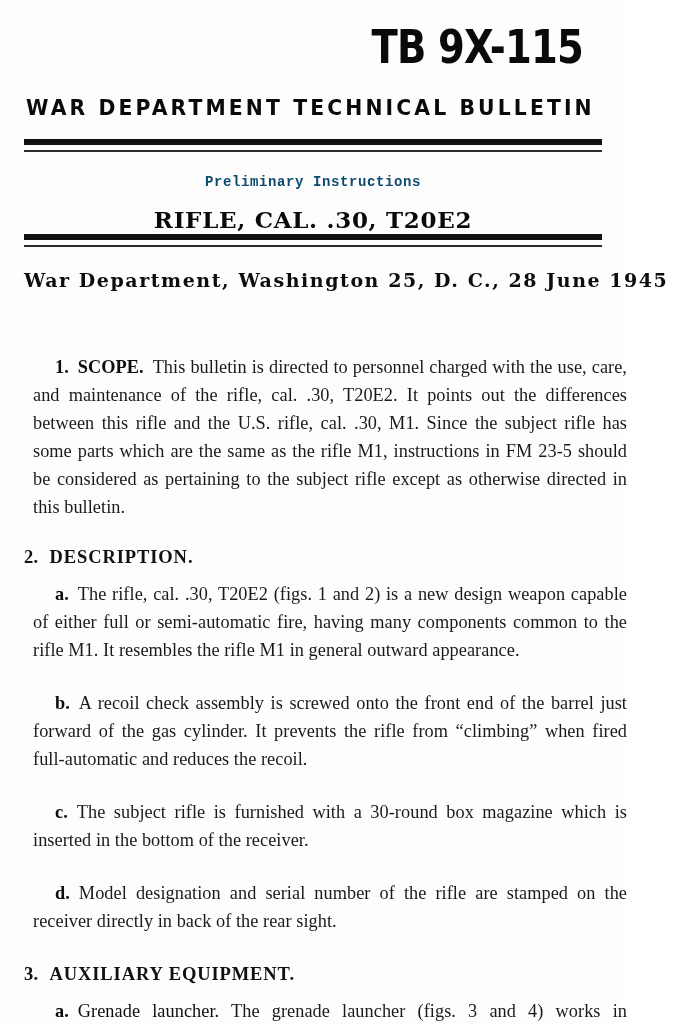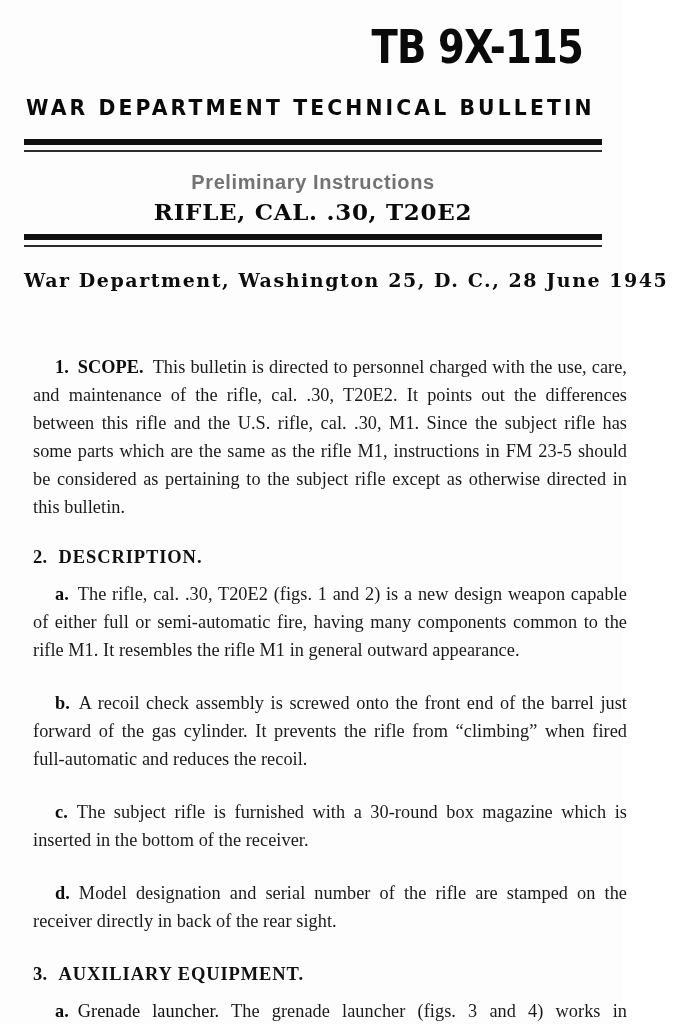--- a/index.html
+++ b/index.html
@@ -78,34 +78,34 @@
 
   
   .title-block {
     position: absolute;
     top: 170px;
     left: 24px;
     right: 21px;
     text-align: center;
   }
   .title-pre {
-    font-family: Liberation Sans, sans-serif;
-    font-weight: 700;
-    font-size: 20px;
+    font-family: Liberation Mono, monospace;
+    font-weight: 700;
+    font-size: 14px;
     line-height: 24px;
     letter-spacing: 0.6px;
-    color: #737373;
+    color: #0c4a6e;
   }
   .title-main {
     font-family: "DejaVu Serif", "Liberation Serif", serif;
     font-weight: 700;
     font-size: 23px;
     line-height: 28px;
     letter-spacing: 0.7px;
-    margin-top: 4px;
+    margin-top: 12px;
     color: #0a0a0a;
   }
 
   
   .date-line {
     position: absolute;
     top: 269px;
     left: 24px;
     right: 21px;
     font-family: "DejaVu Serif", "Liberation Serif", serif;
@@ -121,21 +121,21 @@
   .body-col {
     position: absolute;
     top: 344px;
     left: 24px;
     width: 612px;
   }
   .sec-heading {
     font-size: 18.5px;
     line-height: 28px;
     font-weight: 700;
-    margin: 0 0 1px 9px;
+    margin: 0 0 1px 0;
     color: #111111;
     letter-spacing: 0.3px;
   }
   .sec-heading .num { margin-right: 11px; }
   .sec-heading .ttl { letter-spacing: 0.9px; }
 
   p.para {
     margin: 9px;
     font-size: 18.3px;
     line-height: 28.1px;

